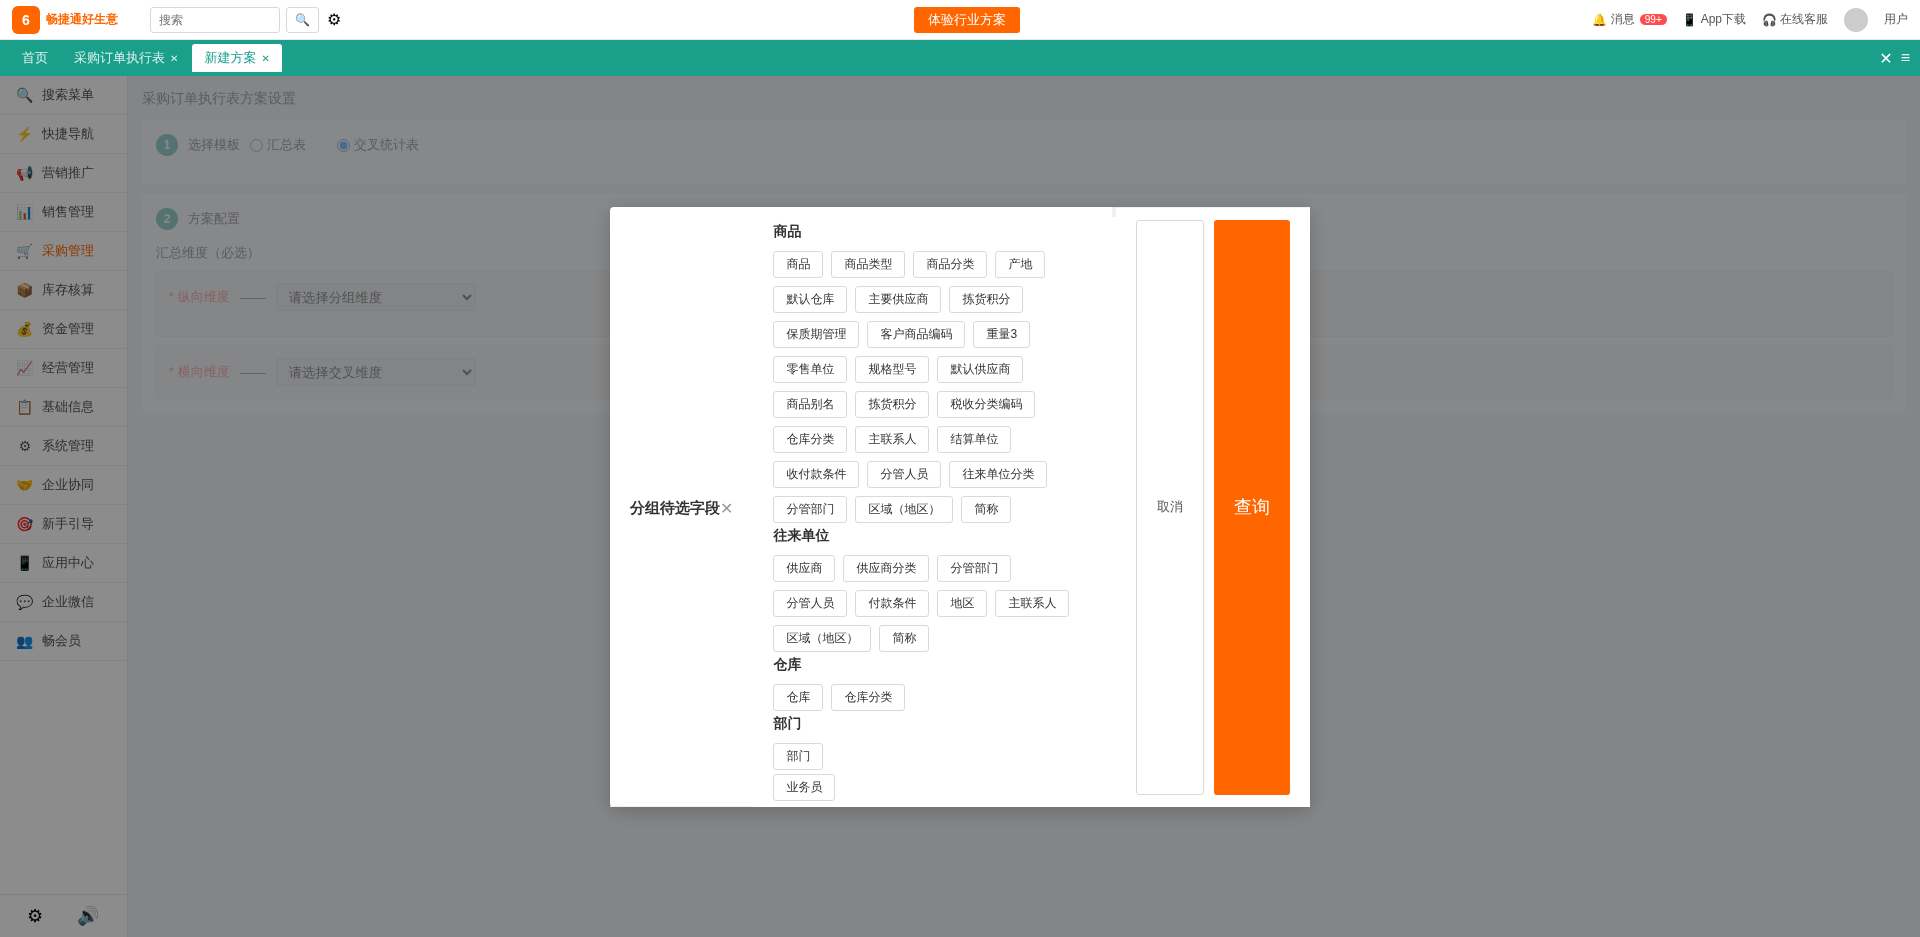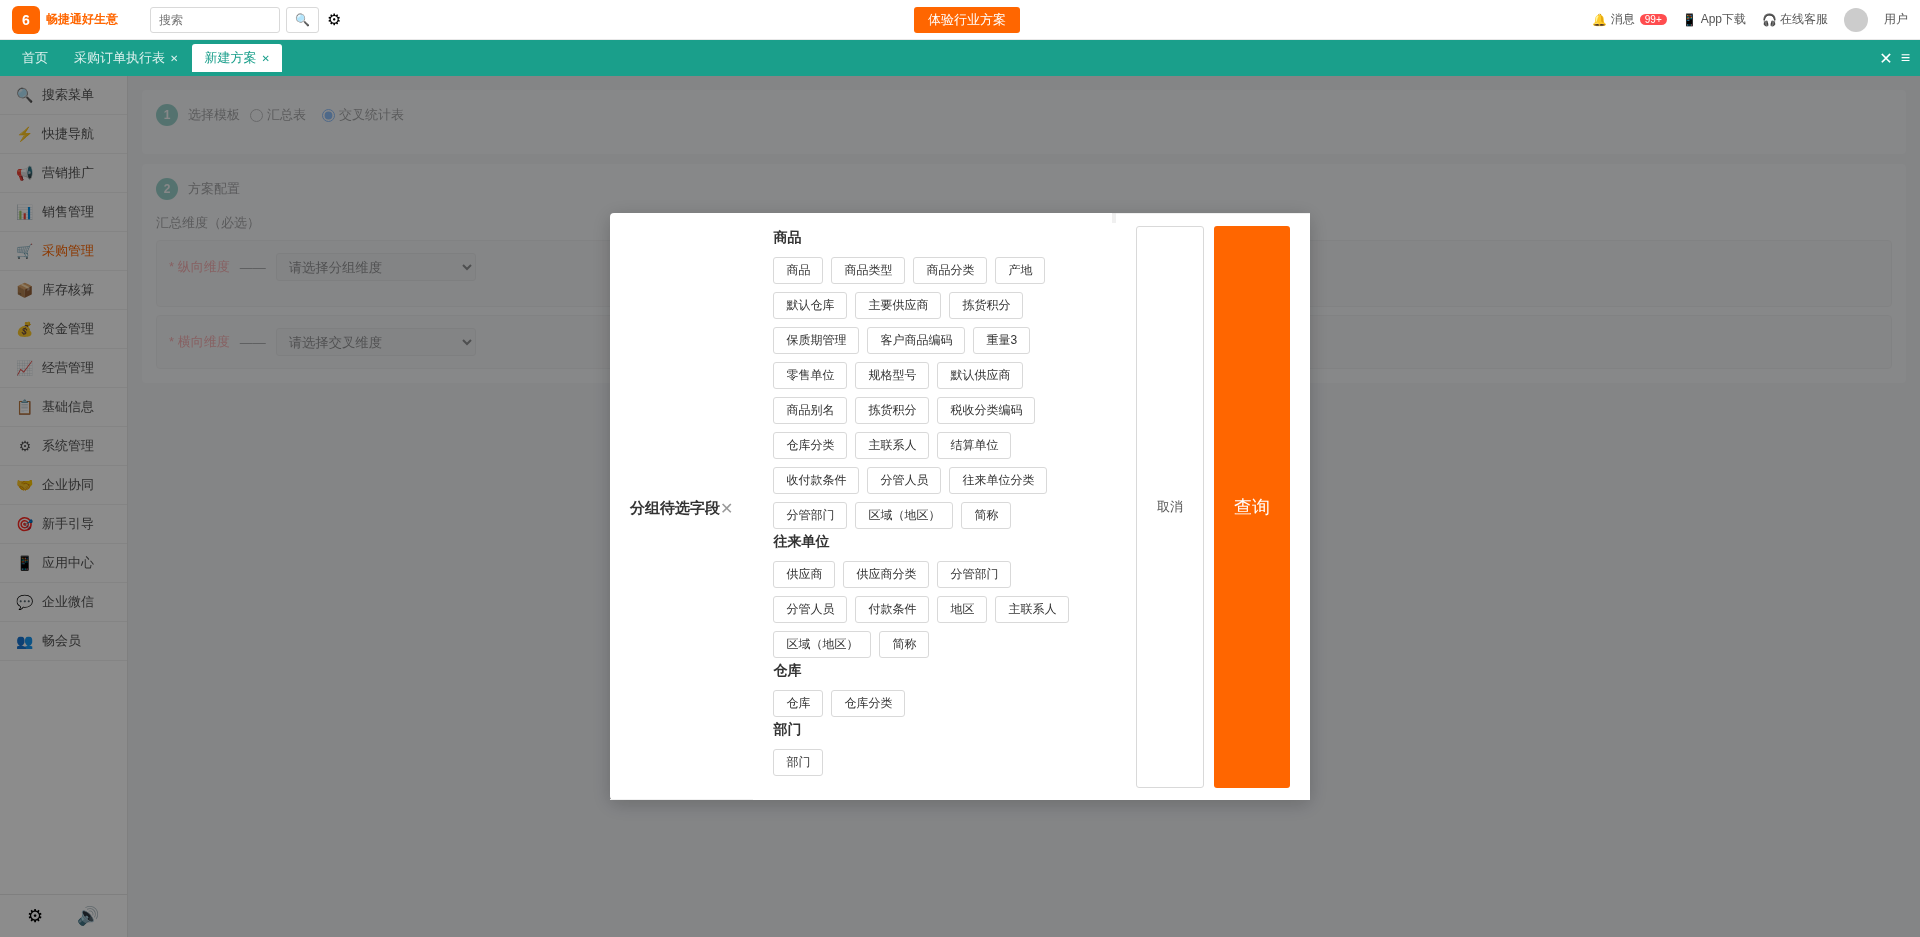--- a/index.html
+++ b/index.html
@@ -214,21 +214,21 @@
     .step-indicator {
       display: flex; align-items: center; gap: 10px;
       margin-bottom: 14px;
     }
     .step-num {
       width: 22px; height: 22px; border-radius: 50%;
       background: #1a9f8b; color: #fff;
       display: flex; align-items: center; justify-content: center;
       font-size: 12px; font-weight: bold; flex-shrink: 0;
     }
-    .radio-group { display: flex; gap: 16px; align-items: center; }
+    .radio-group { display: flex; gap: 31px; align-items: center; }
     .radio-item { display: flex; align-items: center; gap: 4px; font-size: 13px; }
 
     
     .btn-cancel {
       padding: 6px 20px;
       border: 1px solid #d9d9d9;
       background: #fff;
       border-radius: 3px;
       cursor: pointer;
       font-size: 13px;
@@ -362,20 +362,21 @@
     <span class="sidebar-icon">👥</span>
     <span>畅会员</span>
   </div>
   <div class="sidebar-bottom">
     <button style="background:none;border:none;cursor:pointer;font-size:18px;">⚙</button>
     <button style="background:none;border:none;cursor:pointer;font-size:18px;">🔊</button>
   </div>
 </div>
 
 <div class="bg-form">
+  <div style="font-size:14px;color:#333;margin-bottom:12px;">采购订单执行表方案设置</div>
   <div style="background:#fff;padding:14px;border-radius:4px;margin-bottom:10px;">
     <div class="step-indicator">
       <div class="step-num">1</div>
       <span>选择模板</span>
       <div class="radio-group">
         <div class="radio-item">
             <input type="radio" name="tpl" style=""> 
             <span>汇总表</span>
           </div>
         <div class="radio-item">
@@ -468,20 +469,23 @@
       <div class="field-tags">
         <span class="field-tag">仓库</span>
         <span class="field-tag">仓库分类</span>
       </div>
 
       <div class="field-group-title">部门</div>
       <div class="field-tags">
         <span class="field-tag">部门</span>
       </div>
 
+      <div class="field-tags">
+        <span class="field-tag">业务员</span>
+      </div>
 
       <div class="field-tags">
       </div>
 
     </div>
     <div class="modal-hscroll">
       <div class="modal-hscroll-inner"></div>
     </div>
     <div class="modal-footer">
       <button class="btn-cancel">取消</button>

